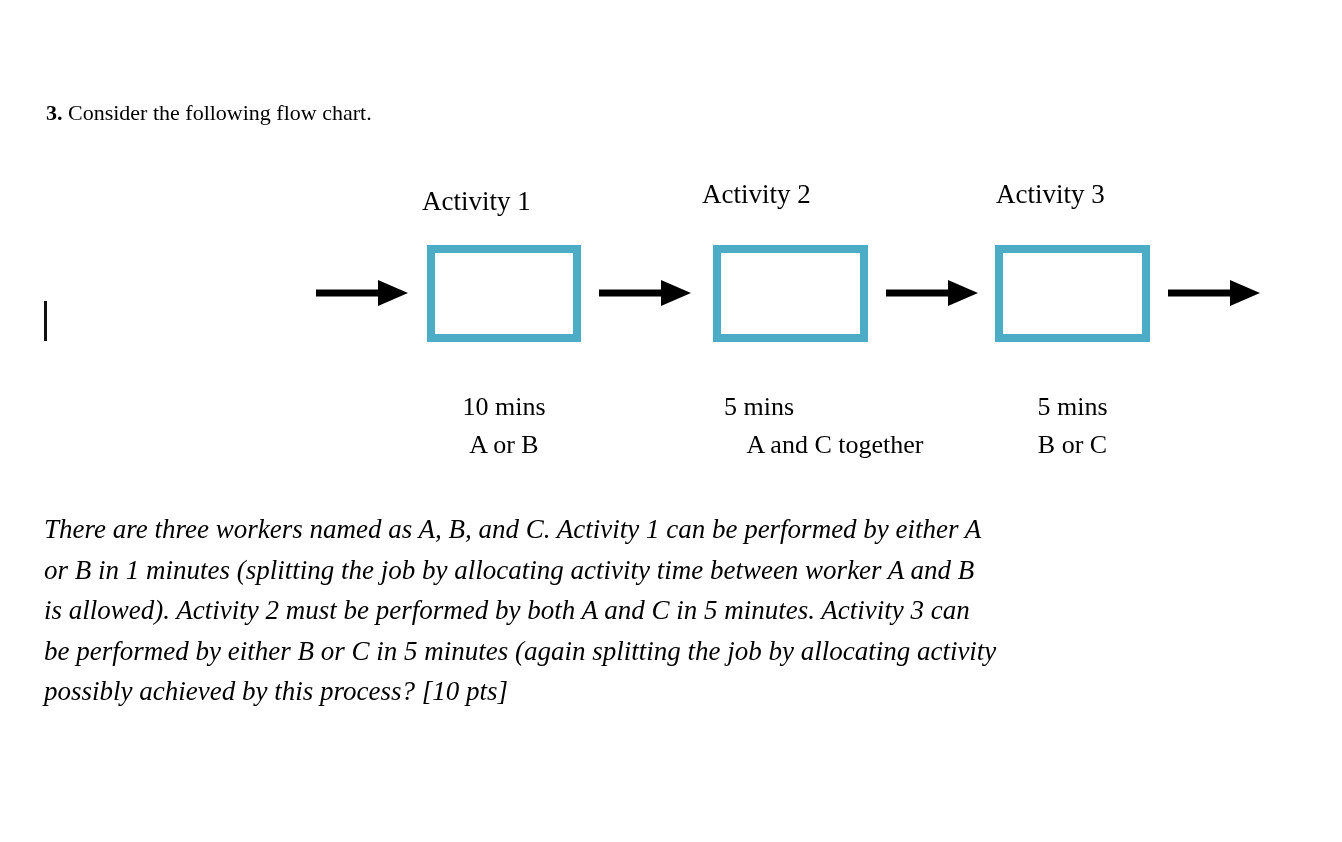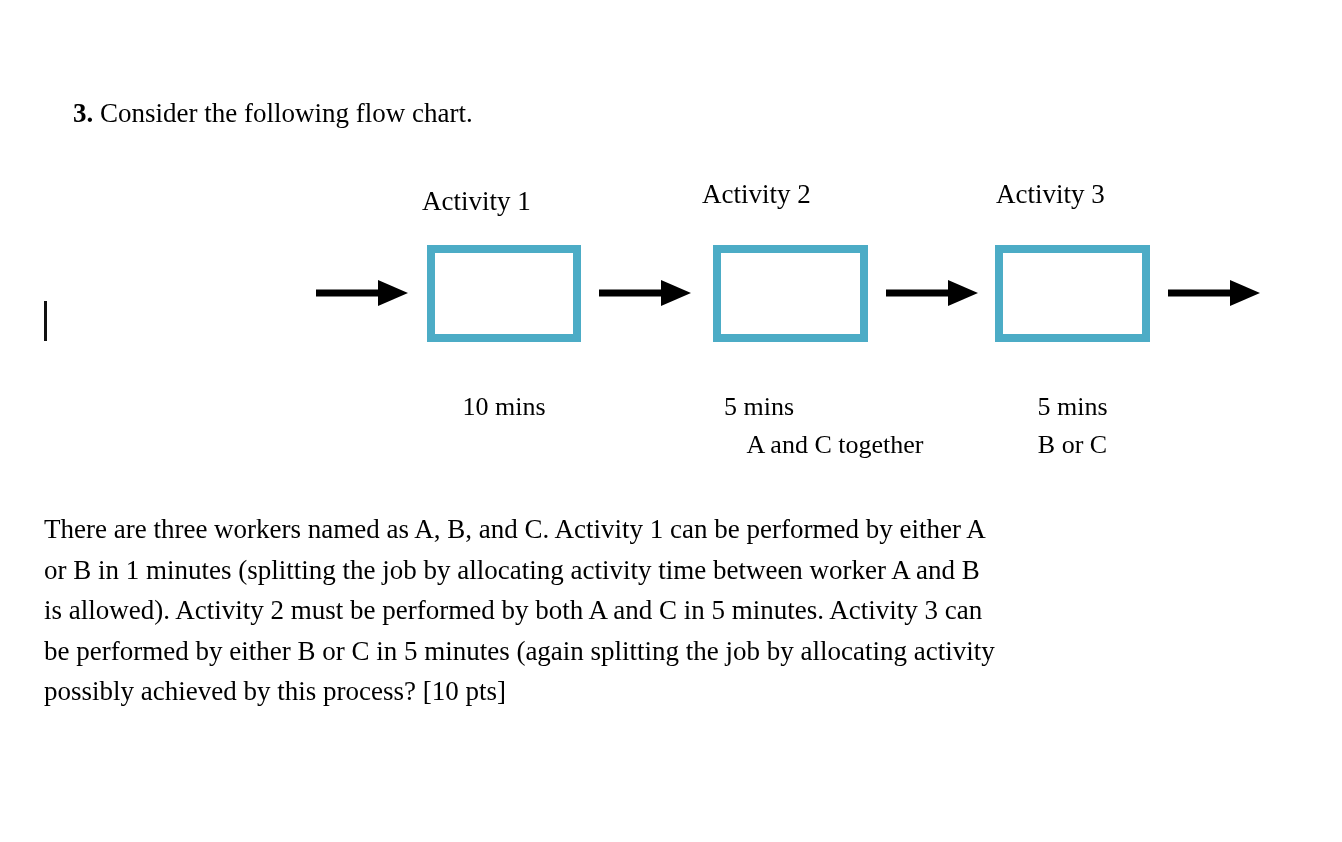--- a/index.html
+++ b/index.html
@@ -16,24 +16,23 @@
     font-family: "Liberation Serif", "DejaVu Serif", serif;
     color: #000000;
     -webkit-font-smoothing: antialiased;
   }
 
   
   #question-heading {
     position: absolute;
     left: 46px;
     top: 96px;
-    font-size: 27px;
+    font-size: 22px;
     line-height: 34px;
     white-space: nowrap;
-    margin-left: 27px;
   }
   #question-heading .qnum {
     font-weight: bold;
   }
 
   
   #text-caret {
     position: absolute;
     left: 44px;
     top: 301px;
@@ -87,20 +86,21 @@
   }
 
   
   #question-body {
     position: absolute;
     left: 44px;
     top: 509px;
     width: 1276px;
     font-size: 27px;
     line-height: 40.5px;
+    font-style: italic;
   }
   #question-body .body-line {
     display: block;
     white-space: nowrap;
   }
 </style>
 </head>
 <body>
 
 <div id="question-heading">
@@ -116,20 +116,21 @@
     <svg width="92" height="34" viewBox="0 0 92 34" aria-hidden="true">
       <line x1="0" y1="17" x2="66" y2="17" stroke="#000000" stroke-width="7"></line>
       <polygon points="62,4 92,17 62,30" fill="#000000"></polygon>
     </svg>
   </div>
 
   <div class="activity-title" style="left:422px; top:185px;">Activity 1</div>
   <div class="activity-box" style="left:427px; top:245px; width:154px; height:97px; border-color:#4CACC6;"></div>
   <div class="activity-caption" style="left:404px; top:388px; width:200px;text-align:center;">
     <span class="cap-line">10 mins</span>
+    <span class="cap-line">A or B</span>
   </div>
 
   <div class="flow-arrow" style="left:599px; top:276px; width:92px;">
     <svg width="92" height="34" viewBox="0 0 92 34" aria-hidden="true">
       <line x1="0" y1="17" x2="66" y2="17" stroke="#000000" stroke-width="7"></line>
       <polygon points="62,4 92,17 62,30" fill="#000000"></polygon>
     </svg>
   </div>
 
   <div class="activity-title" style="left:702px; top:178px;">Activity 2</div>

